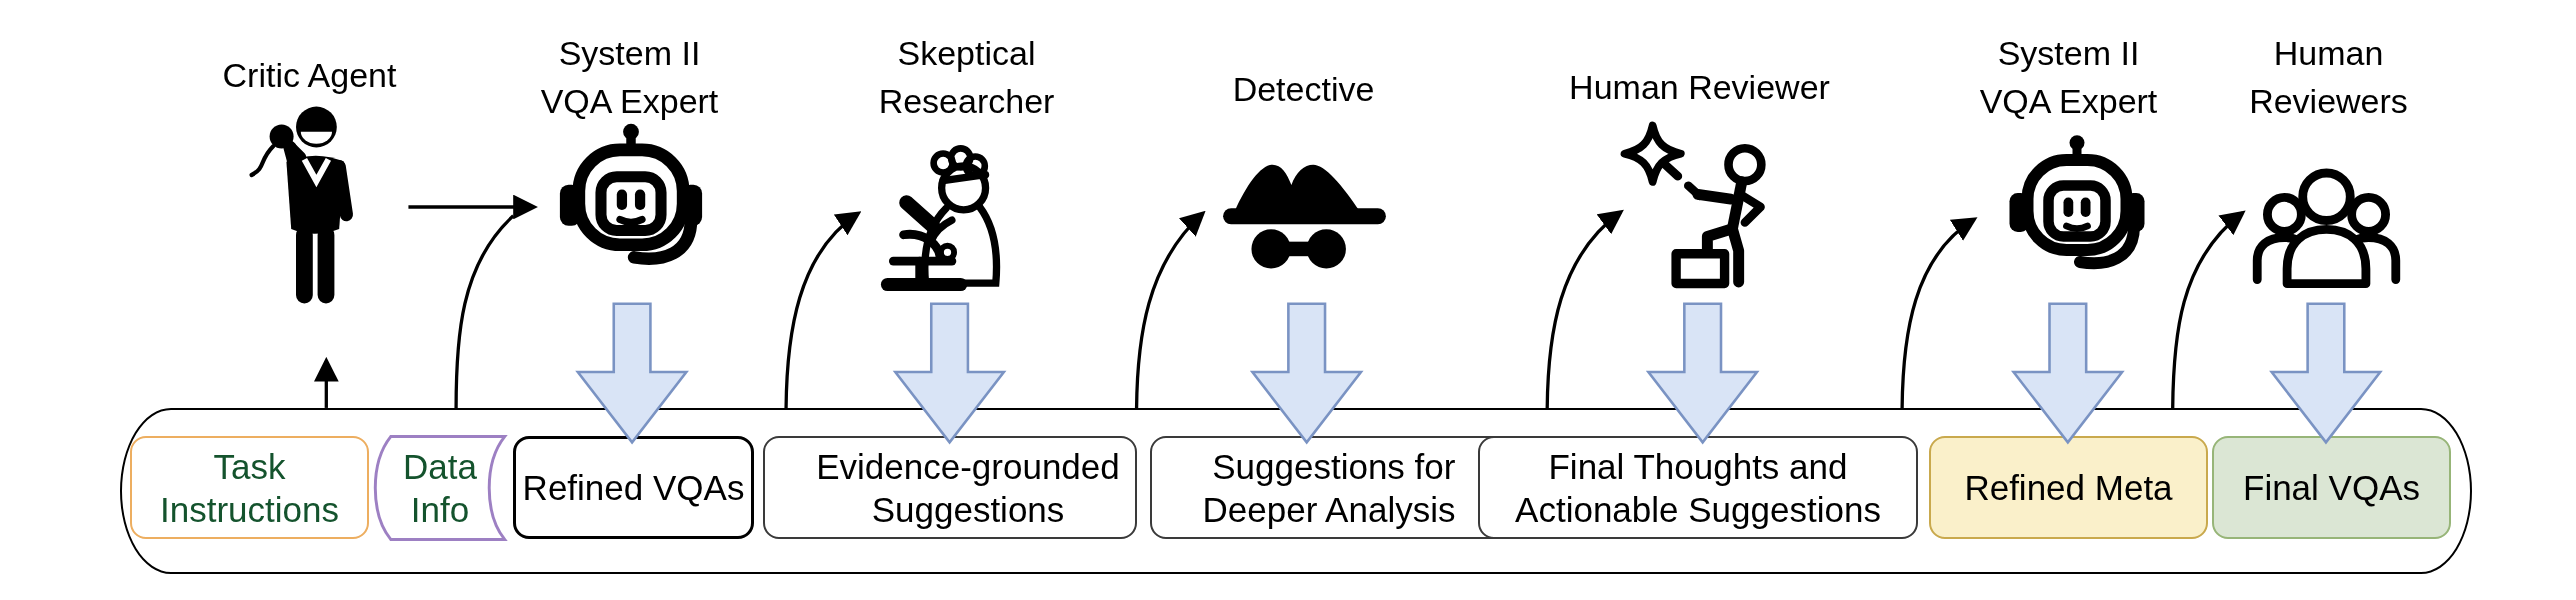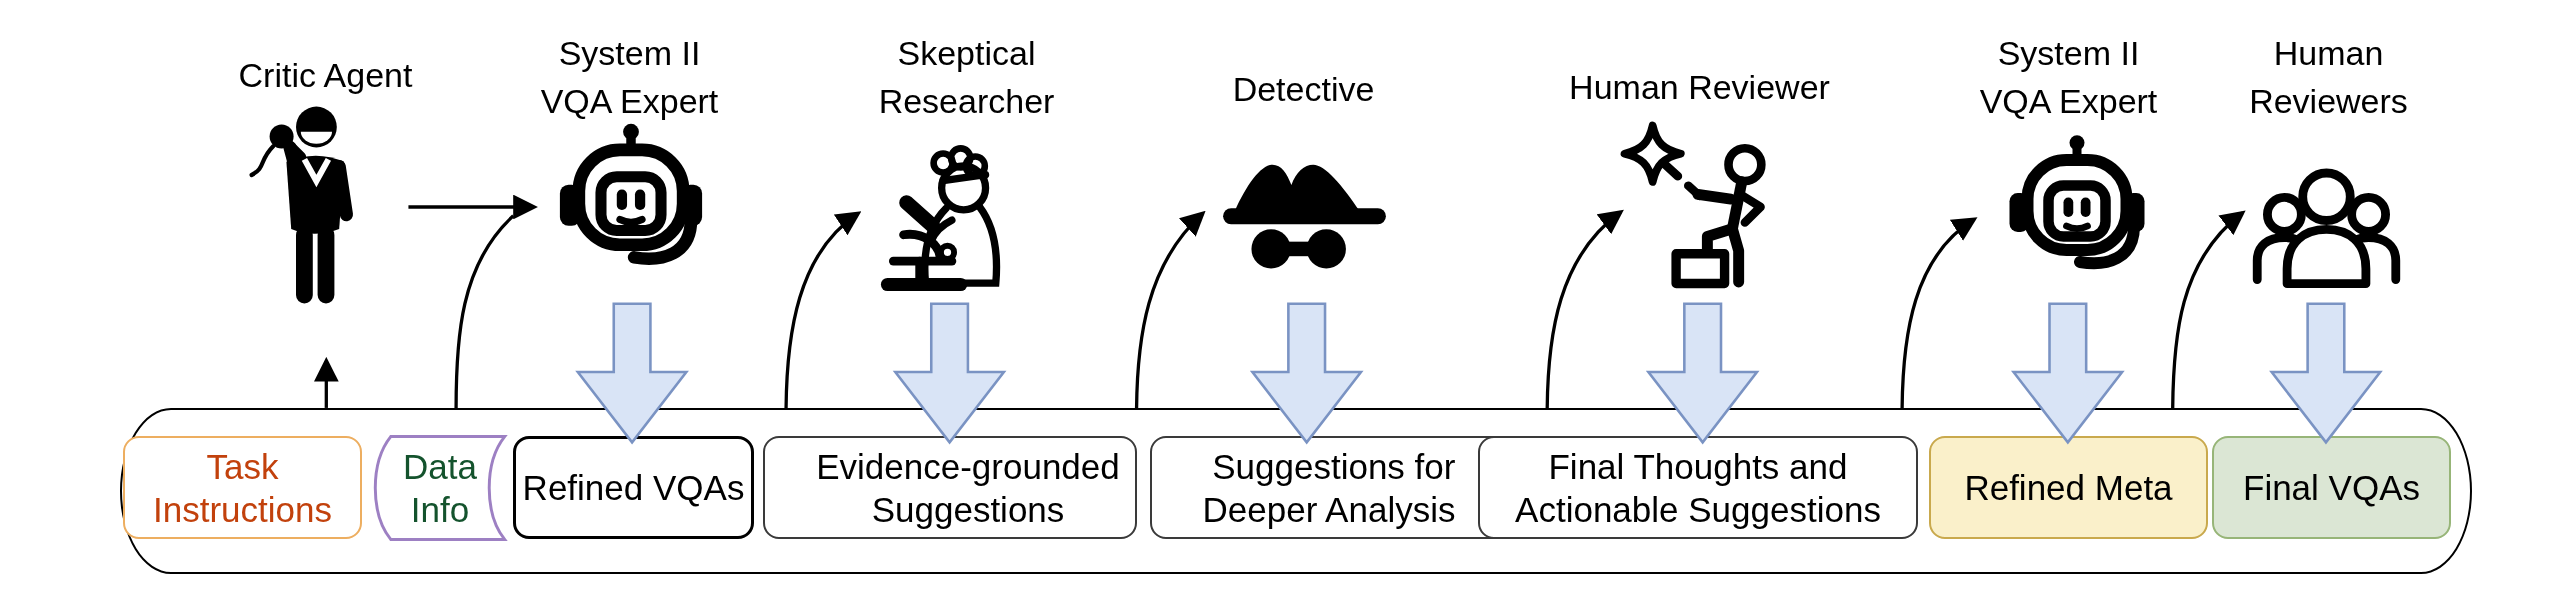--- a/index.html
+++ b/index.html
@@ -7,32 +7,32 @@
           font-family:"Liberation Sans",sans-serif;}
   
   .track{position:absolute;left:120px;top:408px;width:2352px;height:166px;
          box-sizing:border-box;border:2.9px solid #000;border-radius:51px/83px;background:#fff;z-index:1;}
   .datainfo-shape{position:absolute;left:365px;top:435px;z-index:2;}
   
   .box{position:absolute;top:436px;height:103px;box-sizing:border-box;z-index:3;
        display:flex;align-items:center;justify-content:center;text-align:center;
        white-space:pre-line;border-radius:16px;background:#fff;
        font-size:35px;line-height:43px;color:#000;}
-  .b-task{left:123px;width:239px;border:2.9px solid #EDAE60;color:#c2410c;}
+  .b-task{left:130px;width:239px;border:2.9px solid #EDAE60;color:#14532d;}
   .b-data{left:374px;width:132px;background:transparent;border:none;color:#14532d;}
   .b-initial{left:513px;width:241px;border:3.7px solid #000;}
   .b-evidence{left:763px;width:374px;border:2.9px solid #3A3A3A;padding-left:36px;}
   .b-deeper{left:1150px;width:358px;border:2.9px solid #3A3A3A;text-align:right;}
   .b-thoughts{left:1478px;width:440px;border:2.9px solid #3A3A3A;}
   .b-refined{left:1929px;width:279px;border:2.9px solid #C9A94D;background:#FAF0CA;}
   .b-final{left:2212px;width:239px;border:2.9px solid #97B578;background:#DBE6D4;}
   
   .agent-label{position:absolute;width:323px;text-align:center;font-size:34px;line-height:48px;
                color:#000;white-space:pre-line;z-index:6;}
-  .l1{left:164px;top:51px;} .l2{left:468px;top:29px;} .l3{left:805px;top:29px;}
+  .l1{left:148px;top:51px;} .l2{left:468px;top:29px;} .l3{left:805px;top:29px;}
   .l4{left:1142px;top:65px;} .l5{left:1538px;top:63px;} .l6{left:1907px;top:29px;}
   .l7{left:2167px;top:29px;}
   
   #overlay{position:absolute;left:0;top:0;z-index:4;}
   .icon{position:absolute;z-index:5;}
   .flow{fill:#D9E4F6;stroke:#7A93C3;stroke-width:3.5;}
   .conn{stroke:#000;stroke-width:4.5;fill:none;}
 </style>
 </head>
 <body>

